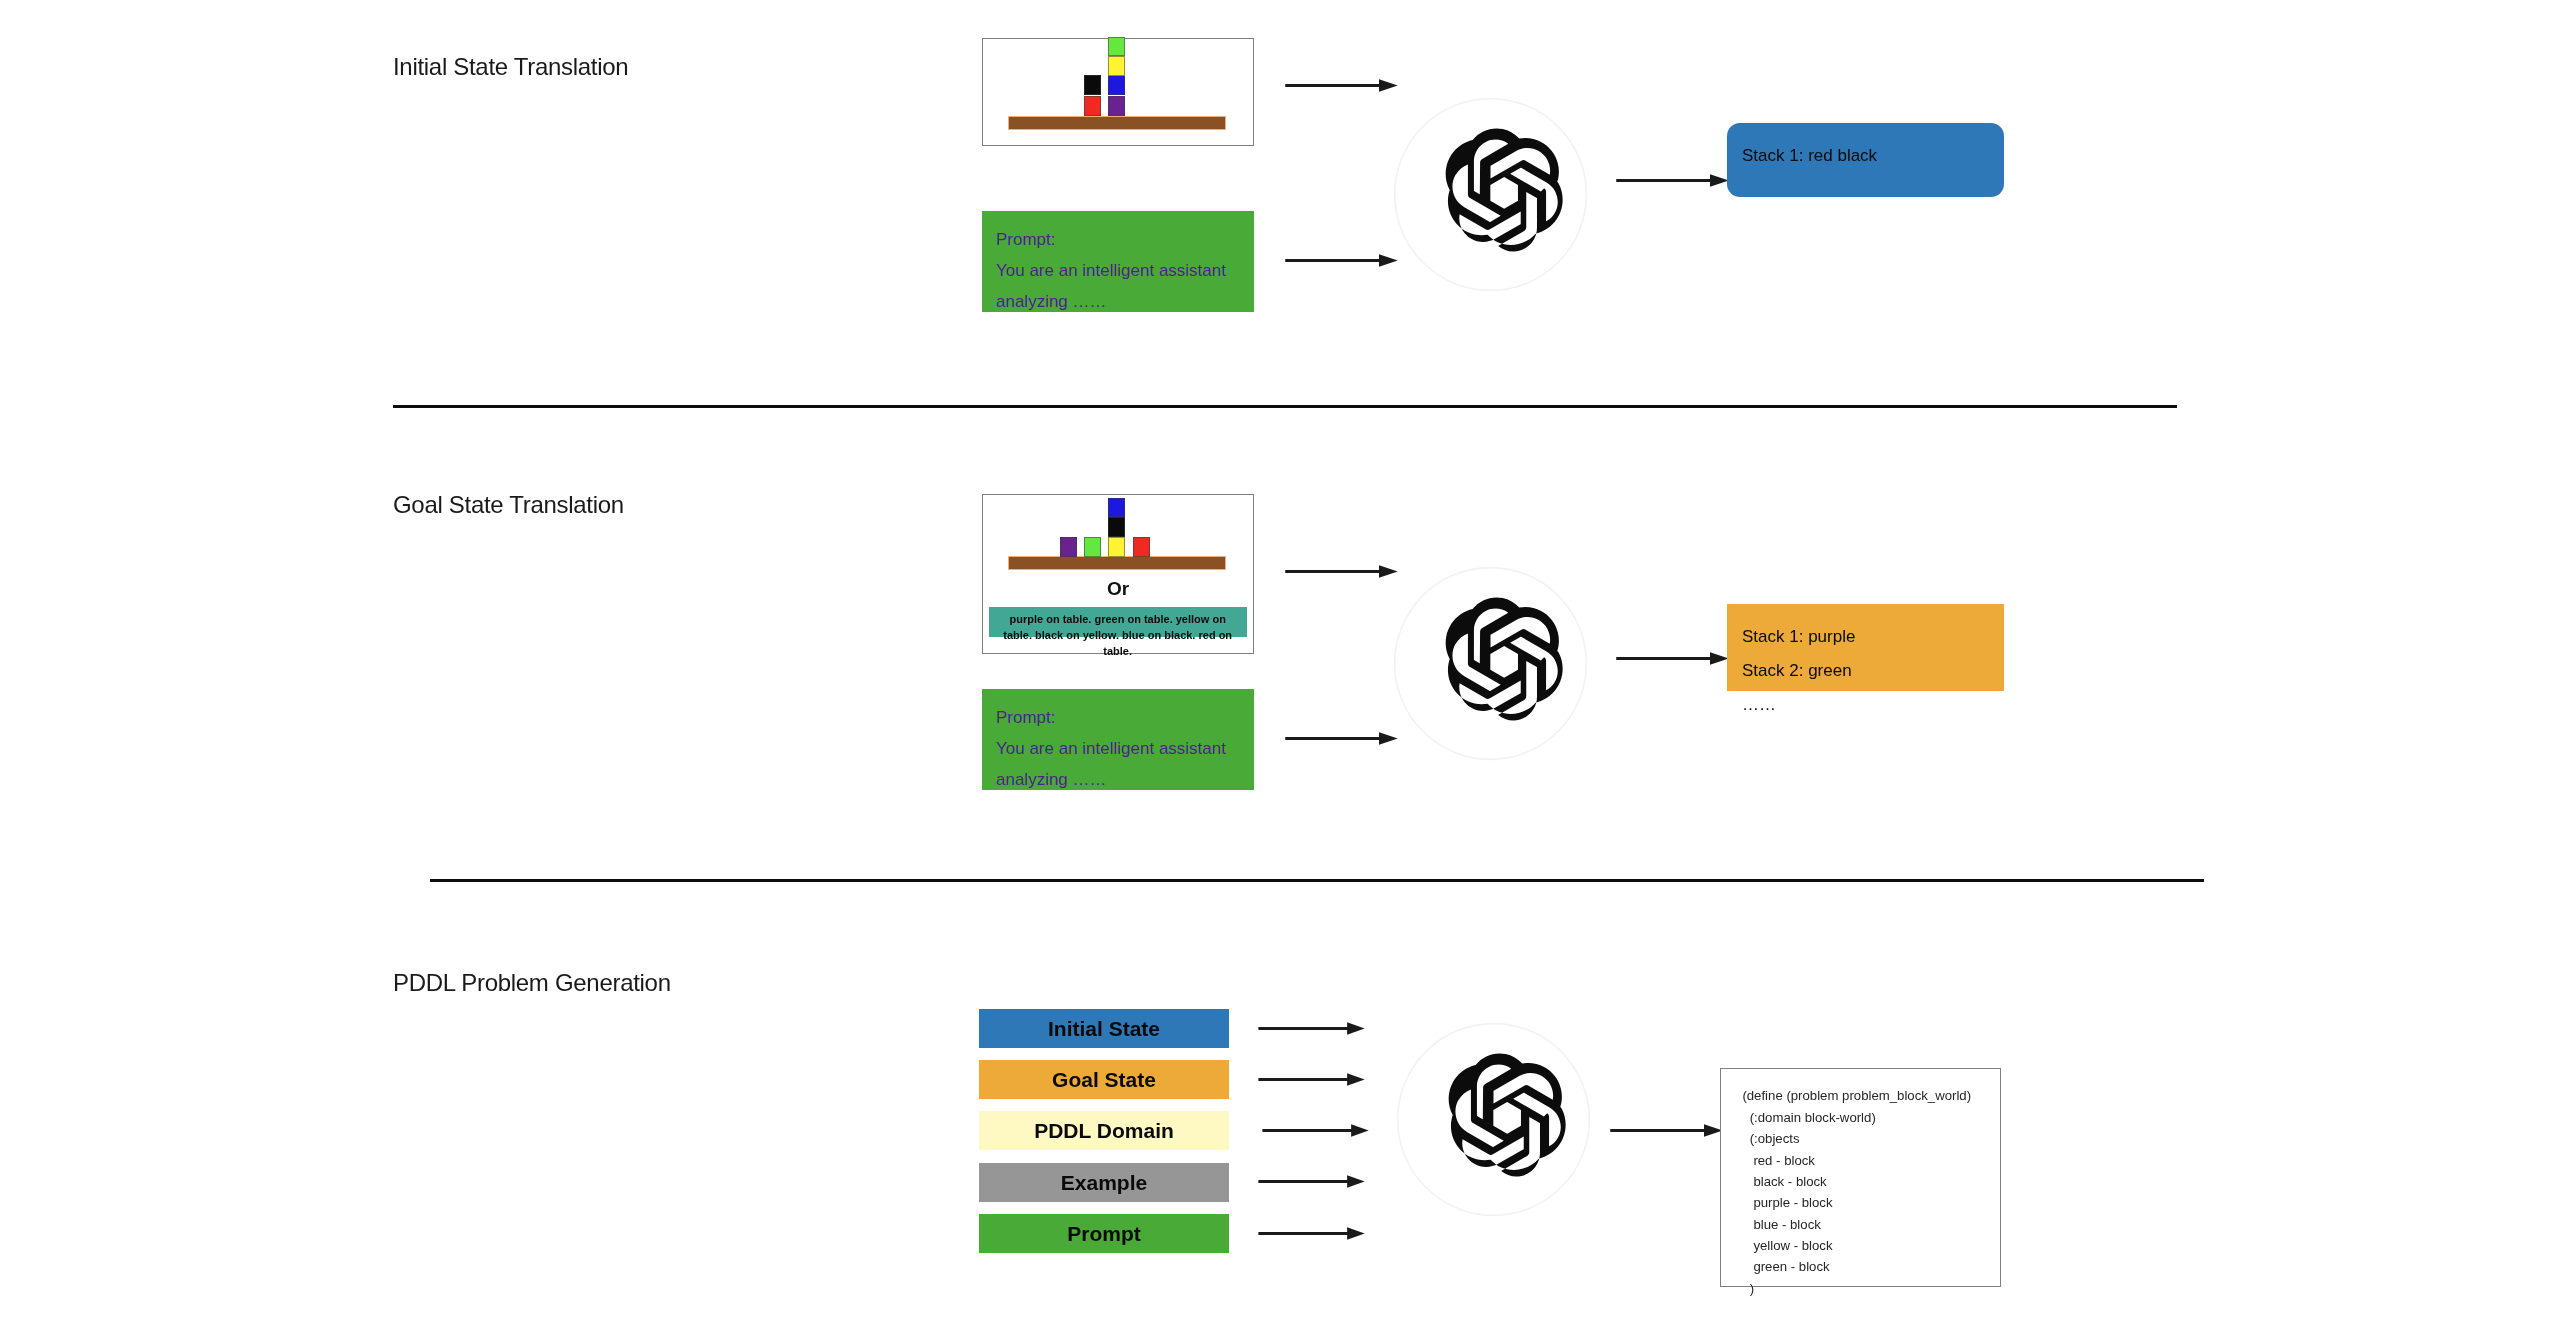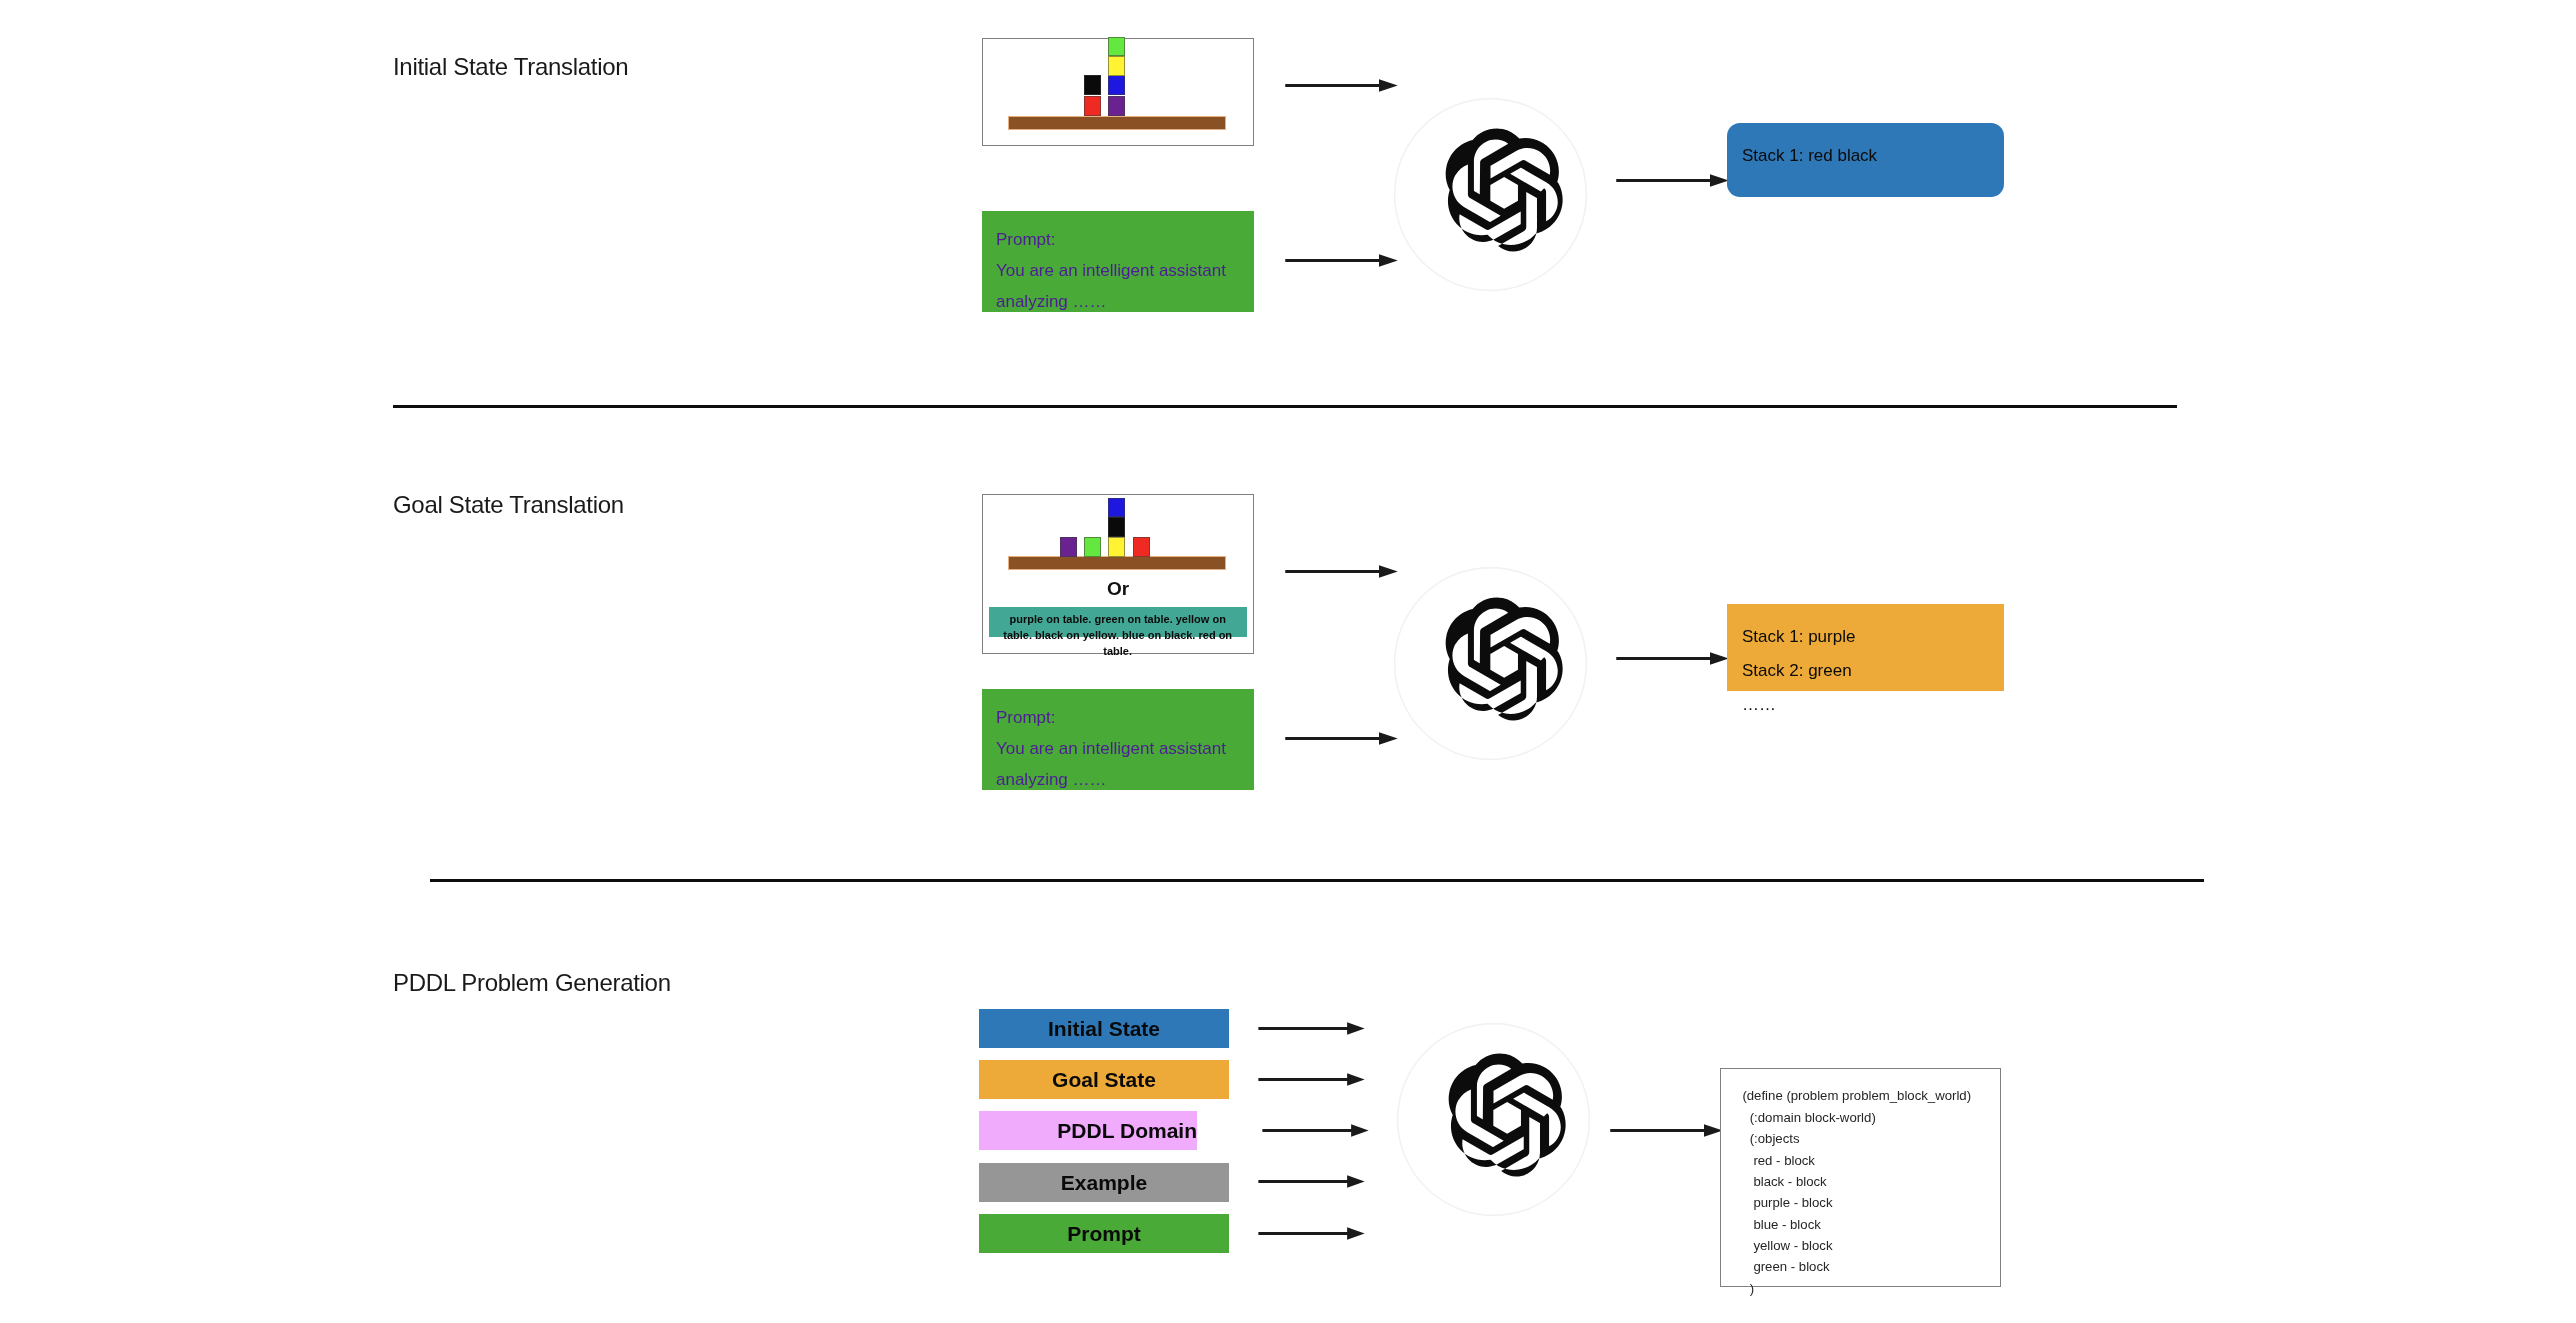--- a/index.html
+++ b/index.html
@@ -253,21 +253,21 @@
   <div>Stack 2: green</div>
   <div>……</div>
 </div>
 
 <div class="divider" style="left:430px; top:879px; width:1774px;"></div>
 
 <div class="section-title" style="left:393px; top:969px;">PDDL Problem Generation</div>
 
 <div class="label-bar" style="left:979px; top:1009px; width:250px; background:#2e78b8;">Initial State</div>
 <div class="label-bar" style="left:979px; top:1060px; width:250px; background:#eeaa38;">Goal State</div>
-<div class="label-bar" style="left:979px; top:1111px; width:218px; background:#f0abfc;text-align:right;">PDDL Domain</div>
+<div class="label-bar" style="left:979px; top:1111px; width:250px; background:#fef9c3;">PDDL Domain</div>
 <div class="label-bar" style="left:979px; top:1163px; width:250px; background:#969696;">Example</div>
 <div class="label-bar" style="left:979px; top:1214px; width:250px; background:#4aaa38;">Prompt</div>
 
 <div class="arrow" style="left:1258px; top:1021px; width:107px;">
   <svg viewBox="0 0 170 24" width="107" height="15">
     <line x1="0" y1="12" x2="146" y2="12" stroke="#1a1a1a" stroke-width="5"></line>
     <polygon points="142,2 170,12 142,22" fill="#1a1a1a"></polygon>
   </svg>
 </div>
 <div class="arrow" style="left:1258px; top:1072px; width:107px;">

